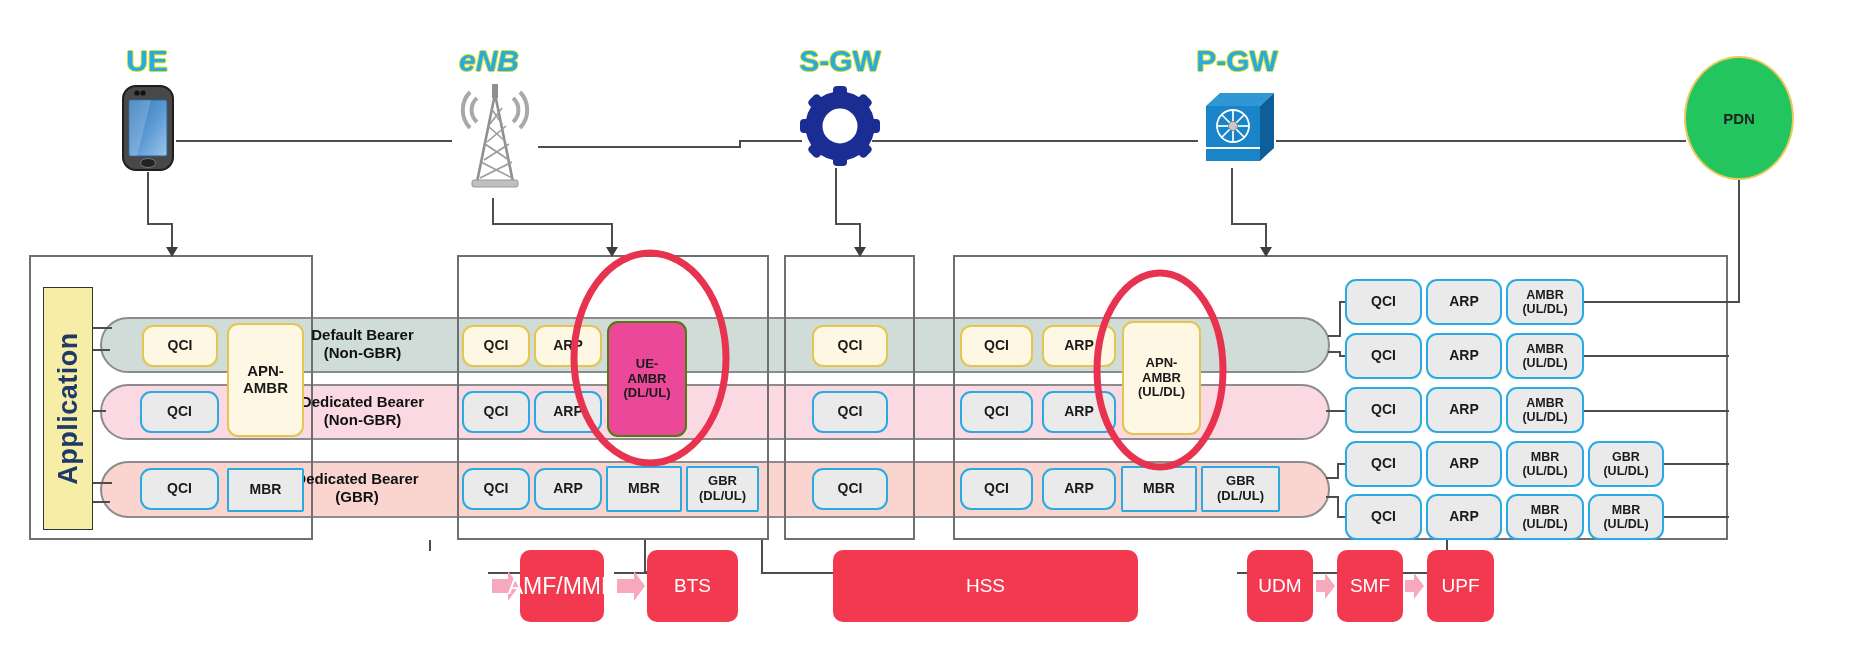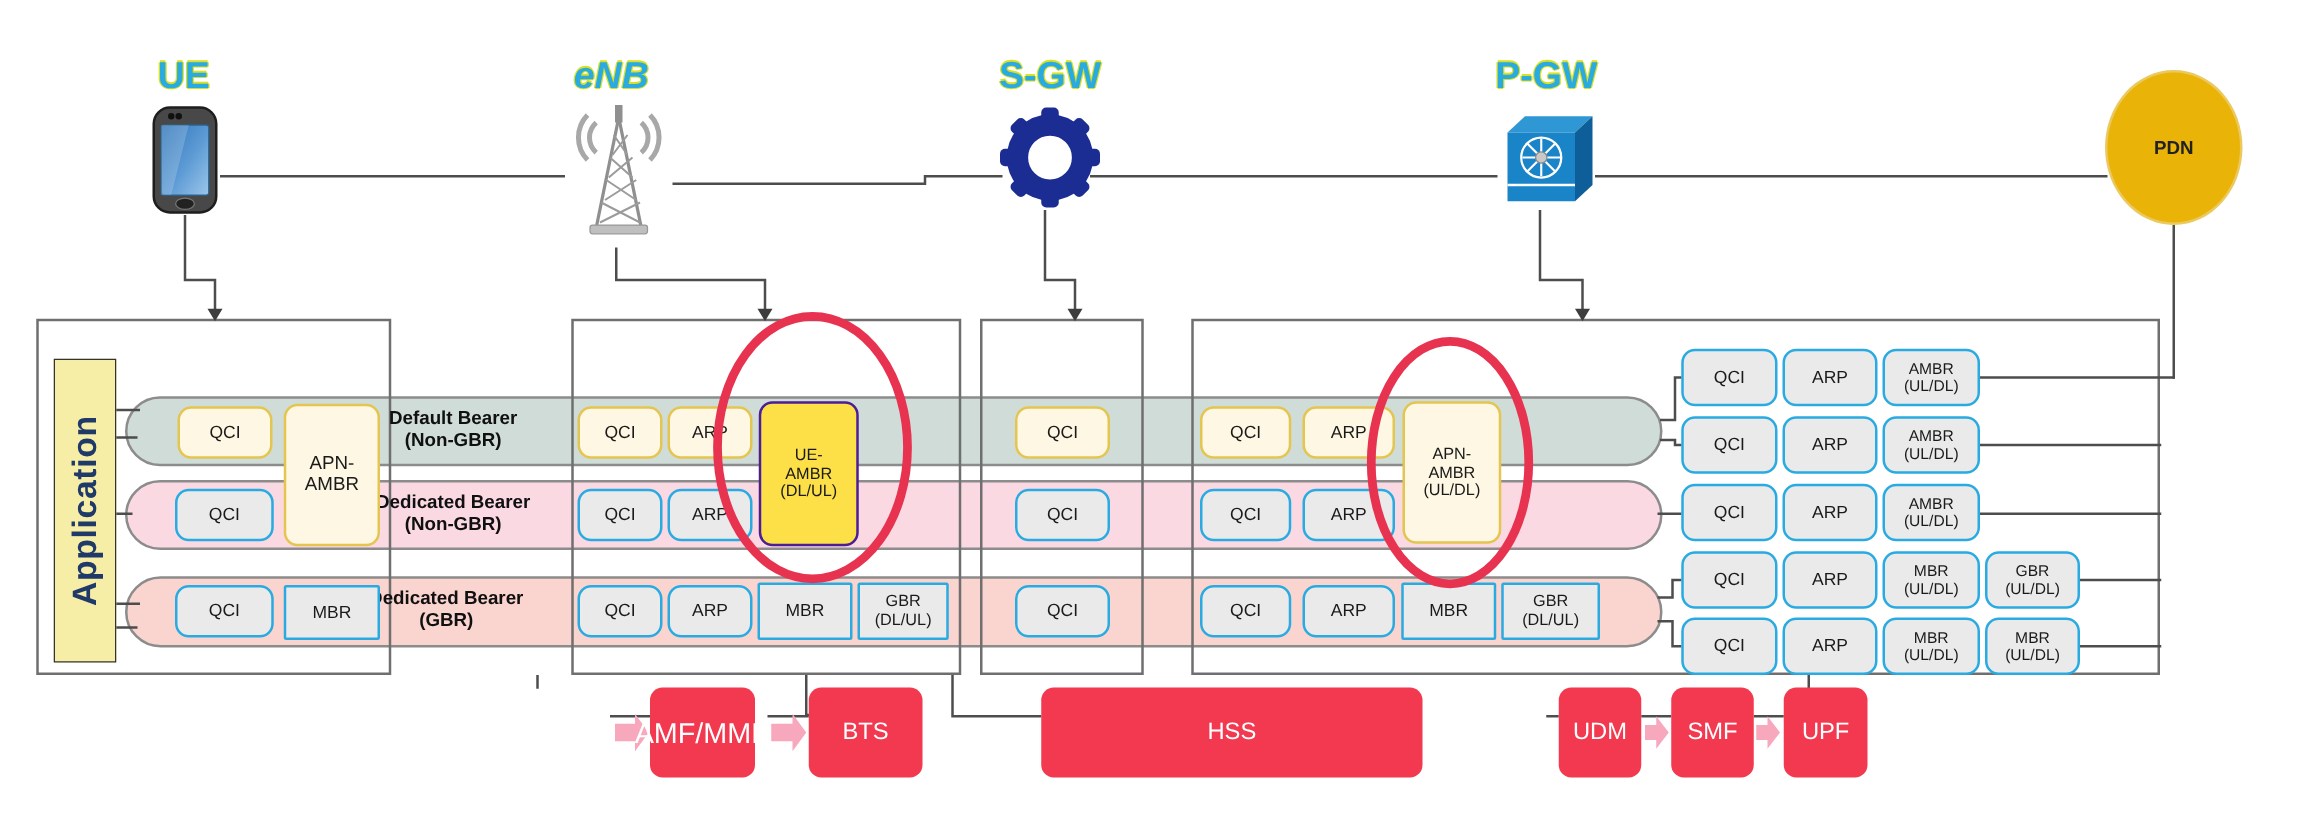--- a/index.html
+++ b/index.html
@@ -9,30 +9,30 @@
     text-shadow:1px 0 #D9E021,-1px 0 #D9E021,0 1px #D9E021,0 -1px #D9E021;}
   .icon-wrap{position:absolute;z-index:6;}
   .pill{position:absolute;z-index:1;border:2px solid #8C8C8C;border-radius:29px;box-sizing:border-box;}
   .pill1{background:#CFDCD8;}
   .pill2{background:#FBD9E2;}
   .pill3{background:#FAD4CF;}
   .bearer-label{position:absolute;z-index:3;text-align:center;font-weight:bold;font-size:15px;
     color:#101010;line-height:1.18;}
   .container-box{position:absolute;z-index:2;border:2px solid #6F6F6F;box-sizing:border-box;background:transparent;}
   .chip{position:absolute;z-index:3;display:flex;align-items:center;justify-content:center;text-align:center;
-    white-space:pre-line;font-weight:normal;font-size:14px;color:#1a1a1a;box-sizing:border-box;line-height:1.12;}
+    white-space:pre-line;font-weight:bold;font-size:14px;color:#1a1a1a;box-sizing:border-box;line-height:1.12;}
   .chip-cream{background:#FEF7E3;border:2px solid #E3C550;border-radius:11px;}
-  .chip-creamblue{background:#fde047;border:2px solid #4c1d95;border-radius:11px;}
+  .chip-creamblue{background:#ec4899;border:2px solid #4d7c0f;border-radius:11px;}
   .chip-blue{background:#EAEAEA;border:2px solid #29ABE2;border-radius:11px;}
   .chip-bluesq{background:#EAEAEA;border:2px solid #29ABE2;border-radius:2px;}
   .app-box{position:absolute;z-index:3;left:43px;top:287px;width:50px;height:243px;background:#F6EDA6;
     border:1.5px solid #333;box-sizing:border-box;display:flex;align-items:center;justify-content:center;}
   .app-box span{transform:rotate(-90deg);font-weight:bold;font-size:27px;color:#1F3A68;letter-spacing:.5px;white-space:nowrap;}
   .pdn{position:absolute;z-index:6;left:1684px;top:56px;width:110px;height:124px;border-radius:50%;
-    background:#eab308;border:2px solid #EBC95F;box-sizing:border-box;display:flex;align-items:center;
+    background:#22c55e;border:2px solid #EBC95F;box-sizing:border-box;display:flex;align-items:center;
     justify-content:center;font-weight:bold;font-size:15px;color:#222;}
   .process-box{position:absolute;z-index:5;background:#F2394F;border-radius:10px;display:flex;align-items:center;
     justify-content:center;color:#fff;font-size:19px;font-weight:normal;}
   #linework{position:absolute;z-index:4;left:0;top:0;pointer-events:none;}
 </style>
 </head>
 <body>
 
 <div id="stage">
 

